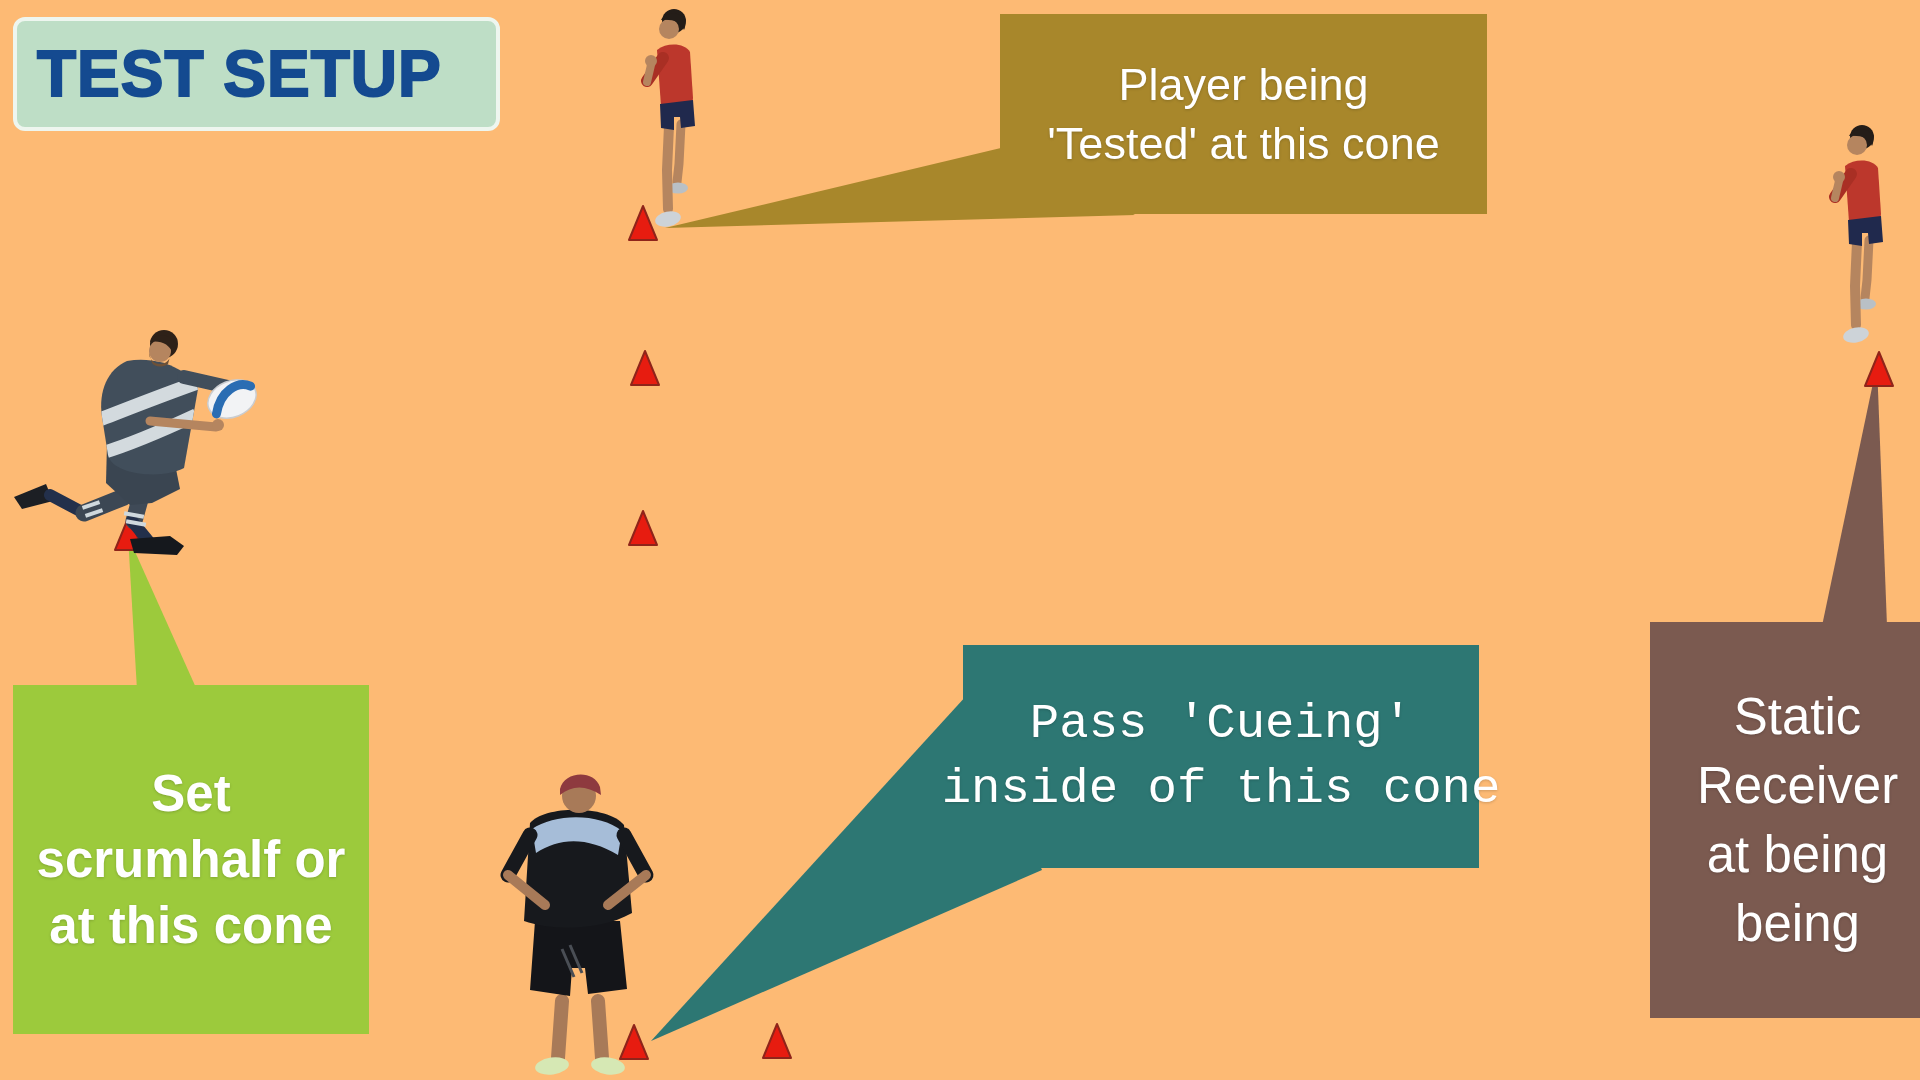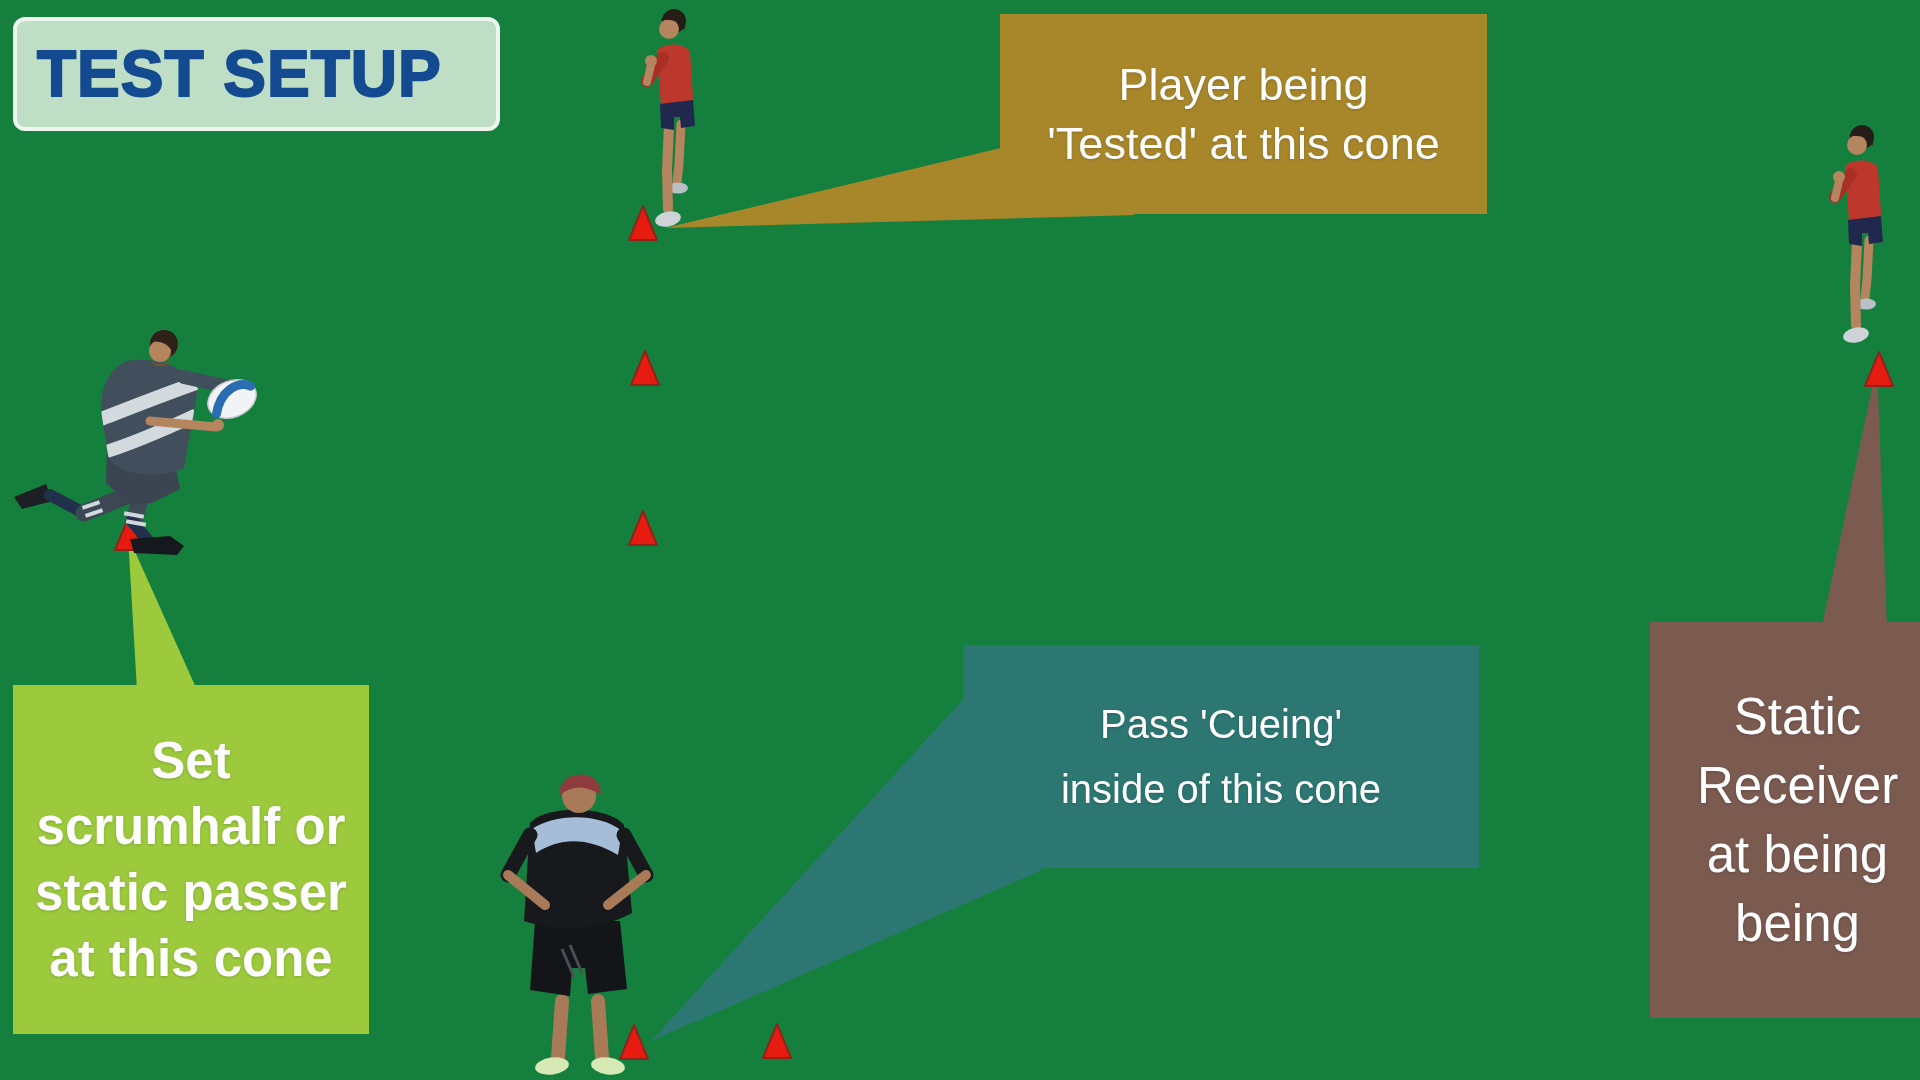--- a/index.html
+++ b/index.html
@@ -9,38 +9,38 @@
   }
   .layer{position:absolute;left:0;top:0;width:1920px;height:1080px;}
   .callout{
     position:absolute;display:flex;flex-direction:column;
     align-items:center;justify-content:center;text-align:center;
     color:#fff;font-weight:400;
     text-shadow:0 1px 3px rgba(0,0,0,.18);
   }
   .callout .line{display:block;white-space:nowrap;}
   .co-tested  {left:1000px;top:14px; width:487px;height:200px;font-size:45px;line-height:59px;}
-  .co-cueing  {left:963px; top:645px;width:516px;height:223px;font-size:40px;line-height:65px;}
+  .co-cueing  {left:963px; top:645px;width:516px;height:223px;font-size:49px;line-height:65px;font-family:Liberation Mono, monospace;}
   .co-passer  {left:13px;  top:685px;width:356px;height:349px;font-size:51px;line-height:66px;}
   .co-receiver{left:1650px;top:622px;width:295px;height:396px;font-size:51px;line-height:69px;}
   .title-box{
     position:absolute;left:13px;top:17px;width:487px;height:114px;
     border:4px solid #eef6ef;border-radius:12px;
     display:flex;align-items:center;padding-left:20px;box-sizing:border-box;
   }
   .title-box .title-text{
     font-size:64px;font-weight:900;letter-spacing:1px;
     -webkit-text-stroke:2px currentColor;
     white-space:nowrap;
   }
 </style>
 </head>
 <body>
 
-<div class="stage" style="background-color: #15803d;">
+<div class="stage" style="background-color: #fdba74;">
 
   <svg class="layer" viewBox="0 0 1920 1080">
     <defs>
       <g id="cone">
         <path d="M15 1 L29 35 L1 35 Z" fill="currentColor" stroke="#8f241a" stroke-width="2" stroke-linejoin="round"></path>
       </g>
       <g id="red-player">
         <path d="M48 118 L46 158 L44 176" stroke="#b5855f" stroke-width="9" fill="none" stroke-linecap="round"></path>
         <ellipse cx="45" cy="182" rx="10" ry="5.5" fill="#b9c0c6"></ellipse>
         <path d="M36 120 L34 164 L35 203" stroke="#b5855f" stroke-width="10" fill="none" stroke-linecap="round"></path>
@@ -139,21 +139,20 @@
   </div>
 
   <div class="callout co-cueing" style="background-color: rgb(45, 119, 115);">
     <span class="line">Pass 'Cueing'</span>
     <span class="line">inside of this cone</span>
   </div>
 
   <div class="callout co-passer" style="background-color: rgb(156, 202, 60); font-weight: bold;">
     <span class="line">Set</span>
     <span class="line">scrumhalf or</span>
-    <span class="line">static passer</span>
     <span class="line">at this cone</span>
   </div>
 
   <div class="callout co-receiver" style="background-color: rgb(123, 90, 80);">
     <span class="line">Static</span>
     <span class="line">Receiver</span>
     <span class="line">at being</span>
     <span class="line">being</span>
   </div>
 

